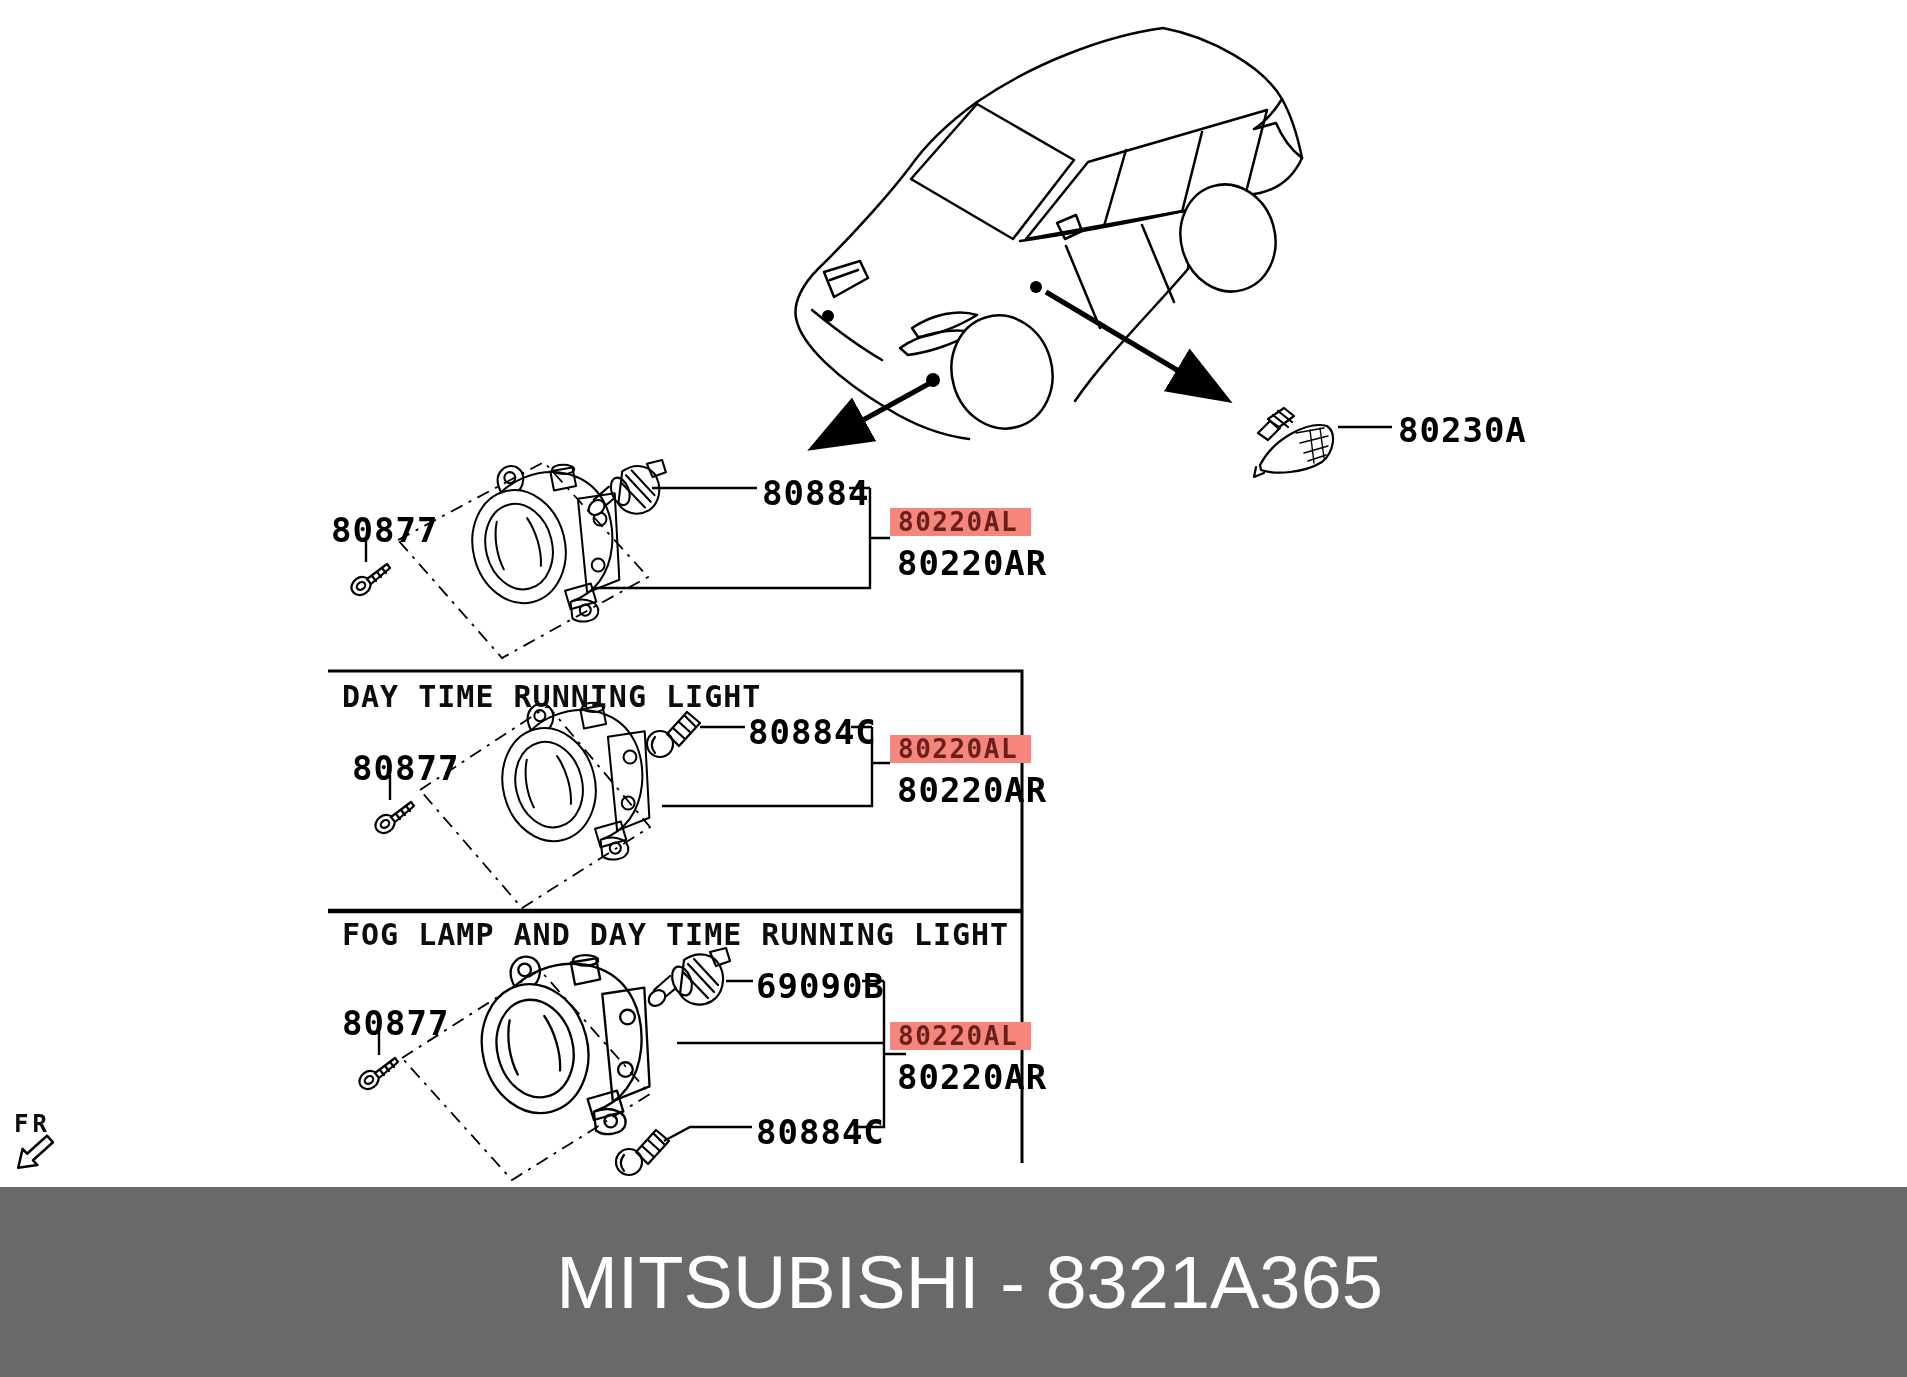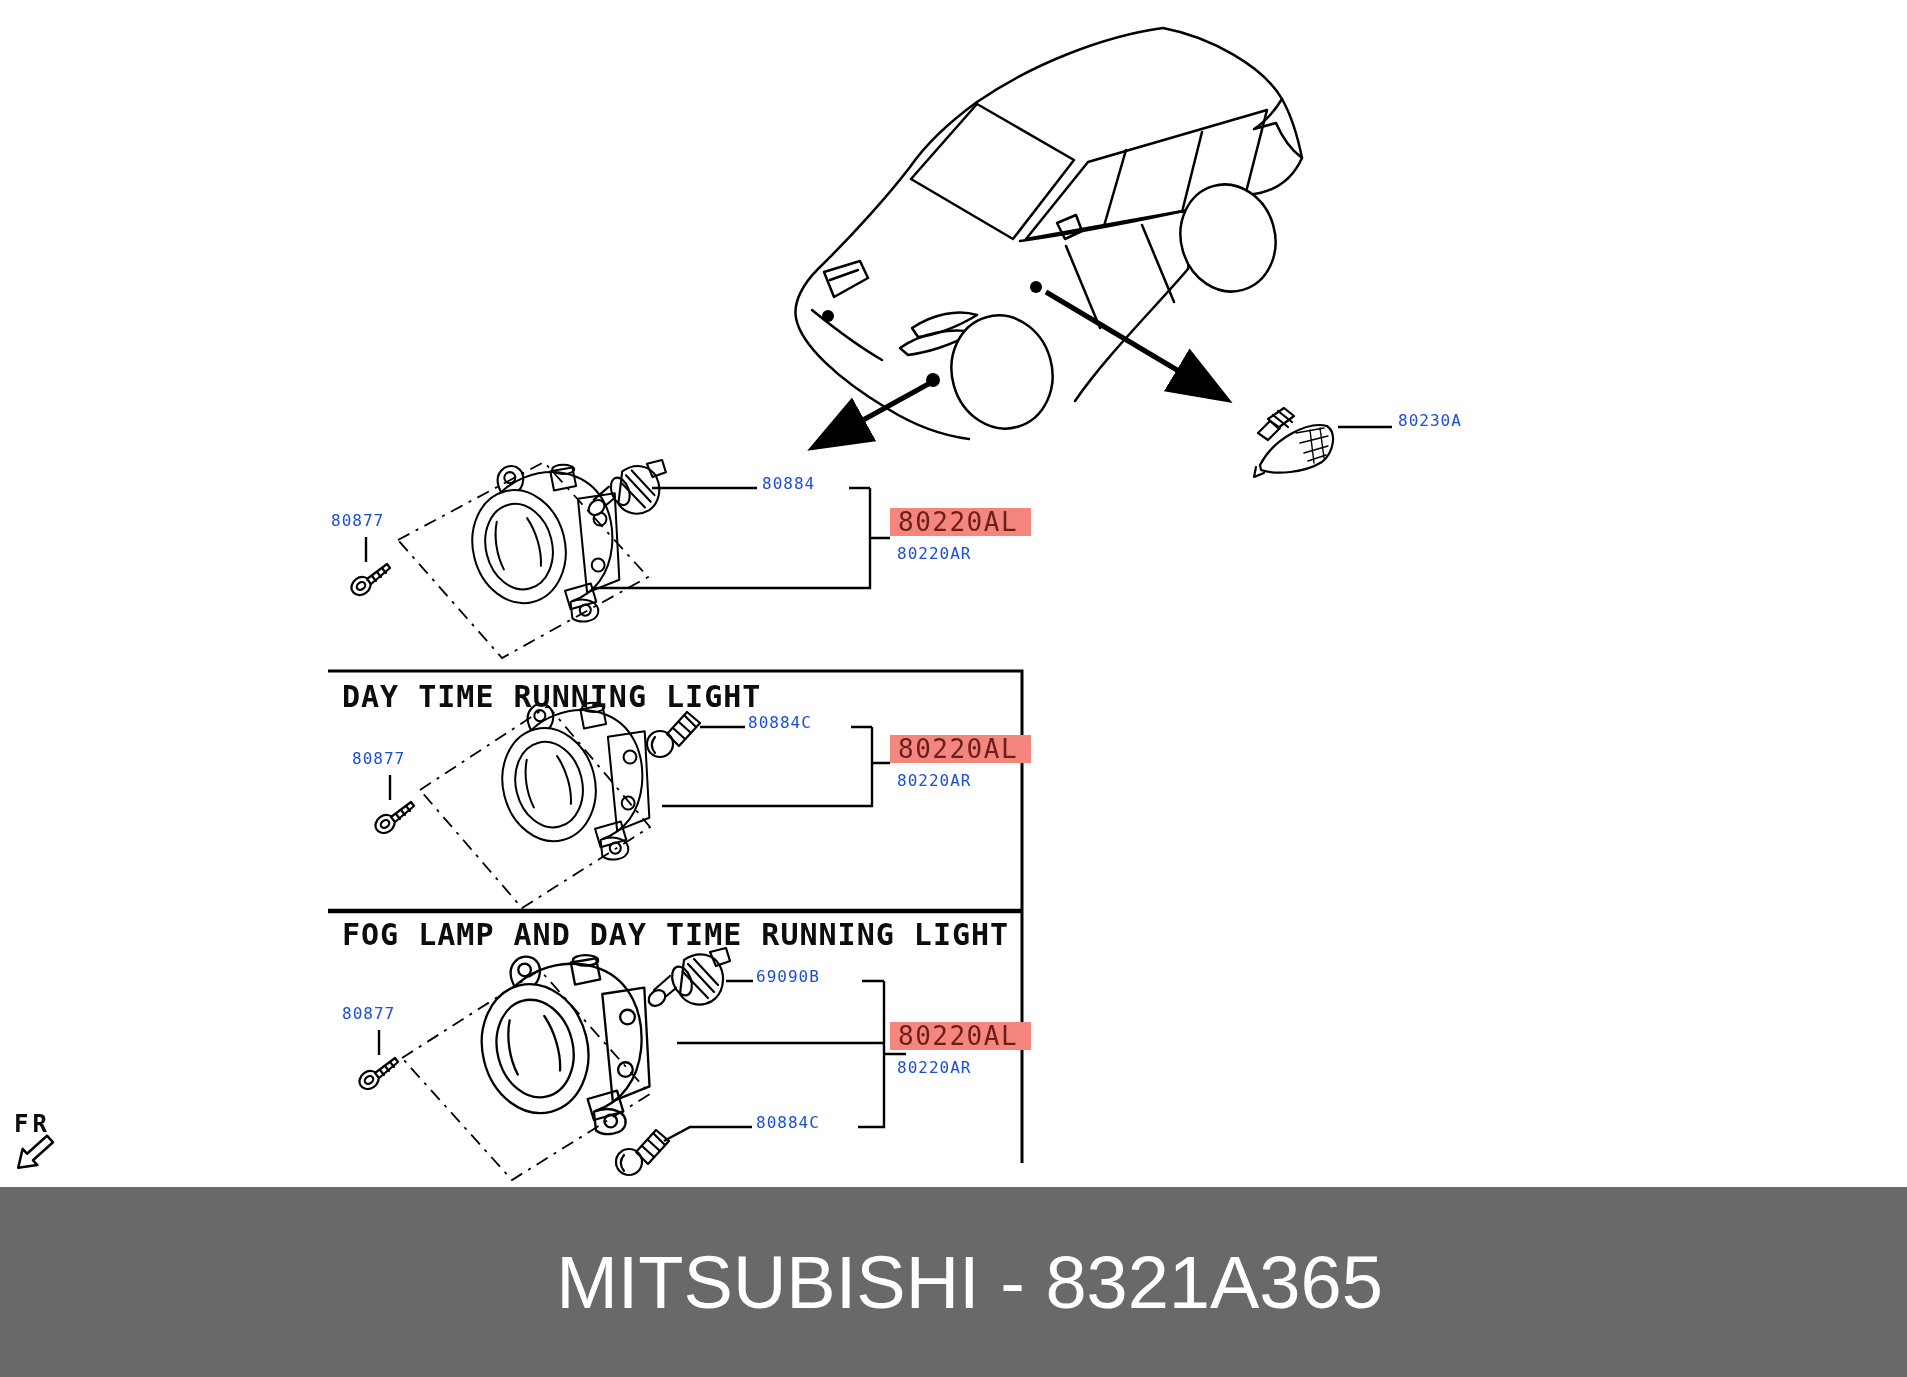--- a/index.html
+++ b/index.html
@@ -1,23 +1,23 @@
 <!DOCTYPE html>
 <html style="--highlight-bg: #f4867d; --highlight-text: #6b1f1a; --footer-bg: #696969; --footer-text: #ffffff;"><head>
 <meta charset="utf-8">
 <style>
   html,body{margin:0;padding:0;background:#fff;}
   #page{position:relative;width:1907px;height:1377px;background:#fff;overflow:hidden;
         font-family:"DejaVu Sans Mono",monospace;}
   svg{position:absolute;left:0;top:0;}
-  .pn{position:absolute;font-size:16px;font-weight:normal;letter-spacing:1px;color:#1d4ed8;white-space:nowrap;line-height:1;}
+  .pn{position:absolute;font-size:34px;font-weight:bold;letter-spacing:1px;color:#000000;white-space:nowrap;line-height:1;}
   .title{position:absolute;font-size:30px;font-weight:bold;letter-spacing:1px;color:#0d0d0d;white-space:nowrap;line-height:1;}
   .hl{position:absolute;left:890px;width:141px;height:28px;background:var(--highlight-bg,#f4867d);
       color:var(--highlight-text,#6b1f1a);display:flex;align-items:center;padding-left:8px;box-sizing:border-box;
-      font-size:26px;font-weight:normal;letter-spacing:1.5px;line-height:1;}
+      font-size:26px;font-weight:bold;letter-spacing:1.5px;line-height:1;}
   #fr-label{position:absolute;left:14px;top:1110px;font-size:24px;font-weight:bold;letter-spacing:4px;color:#0d0d0d;}
   #diagram-code{position:absolute;left:1782px;top:1160px;font-size:17px;letter-spacing:2px;color:#15803d;margin-top:28px;}
   #footer{position:absolute;left:0;top:1187px;width:1907px;height:190px;background:var(--footer-bg,#696969);
           display:flex;align-items:center;justify-content:center;gap:108px;
           font-family:"Liberation Sans",sans-serif;color:var(--footer-text,#fff);font-size:74px;}
   #footer span{white-space:nowrap;letter-spacing:0;margin-left:32px;}
 </style>
 </head>
 <body>
 

